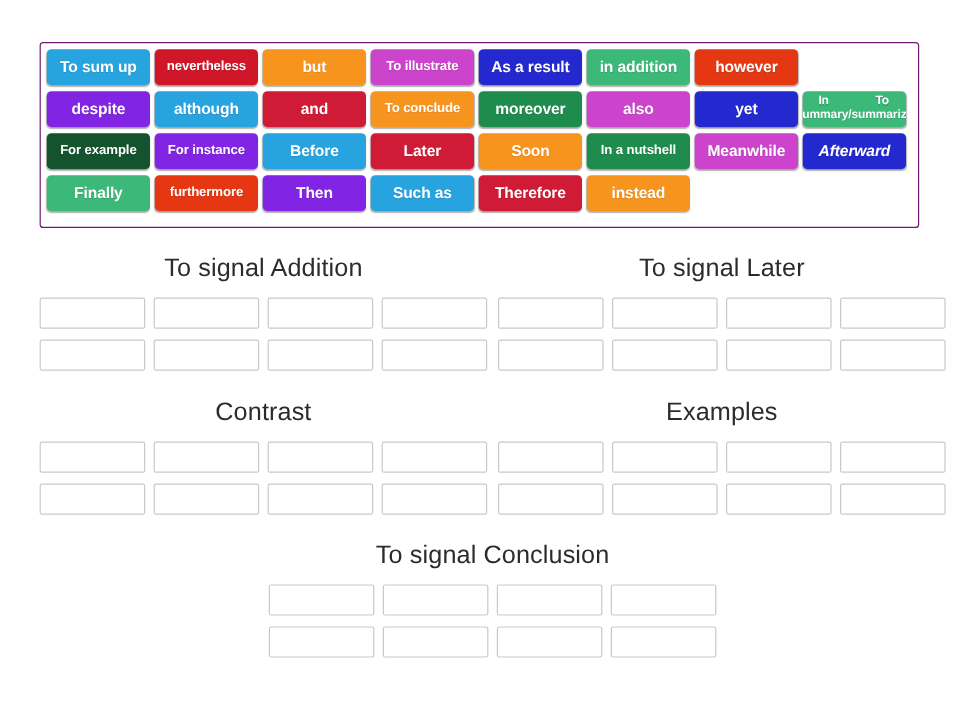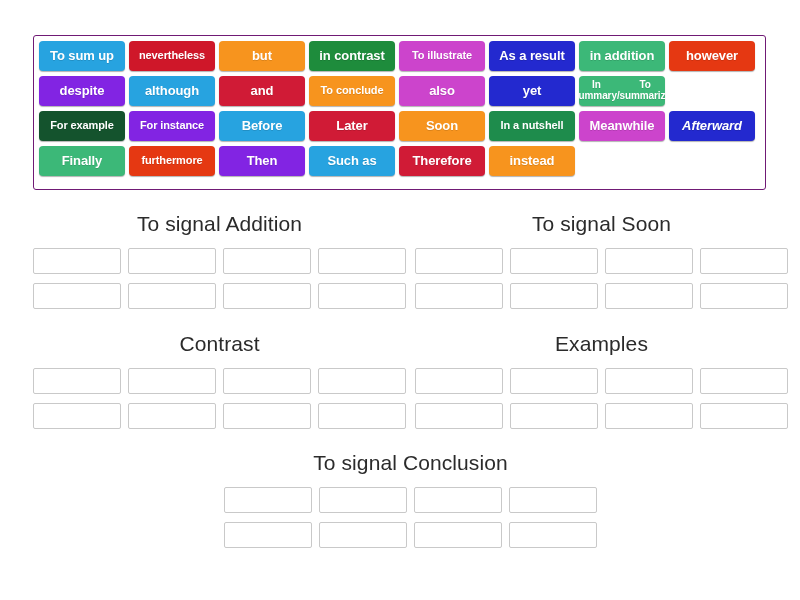--- a/index.html
+++ b/index.html
@@ -92,31 +92,31 @@
   #cat-conclusion  { left: 224px; top: 447px; width: 373px; }
 </style>
 </head>
 <body>
 
 <div id="tile-bank">
     <div class="tile-row">
       <div class="tile" style="background: rgb(39, 163, 224);">To sum up</div>
       <div class="tile sm" style="background: rgb(207, 23, 41);">nevertheless</div>
       <div class="tile" style="background: rgb(247, 148, 30);">but</div>
-      <div class="tile" style="background: rgb(30, 140, 60);">in contrast</div>
       <div class="tile sm" style="background: rgb(204, 68, 204);">To illustrate</div>
       <div class="tile" style="background: rgb(35, 41, 207);">As a result</div>
       <div class="tile" style="background: rgb(60, 184, 120);">in addition</div>
       <div class="tile" style="background: rgb(229, 56, 18);">however</div>
     </div>
     <div class="tile-row">
       <div class="tile" style="background: rgb(130, 36, 227);">despite</div>
       <div class="tile" style="background: rgb(39, 163, 224);">although</div>
       <div class="tile" style="background: rgb(208, 27, 54);">and</div>
       <div class="tile sm" style="background: rgb(247, 148, 30);">To conclude</div>
+      <div class="tile" style="background: rgb(30, 140, 76);">moreover</div>
       <div class="tile" style="background: rgb(204, 68, 204);">also</div>
       <div class="tile" style="background: rgb(35, 41, 207);">yet</div>
       <div class="tile two" style="background: rgb(60, 184, 120);">
         <span style="display: block;">In summary/</span>
         <span style="display: block;">To summarize</span>
       </div>
     </div>
     <div class="tile-row">
       <div class="tile sm" style="background: #14532d;">For example</div>
       <div class="tile sm" style="background: rgb(130, 36, 227);">For instance</div>
@@ -145,21 +145,21 @@
       <div class="slot"></div>
       <div class="slot"></div>
       <div class="slot"></div>
       <div class="slot"></div>
       <div class="slot"></div>
       <div class="slot"></div>
     </div>
 </div>
 
 <div class="category" id="cat-time">
-  <div class="cat-title">To signal Soon</div>
+  <div class="cat-title">To signal Later</div>
   <div class="slot-grid">
       <div class="slot"></div>
       <div class="slot"></div>
       <div class="slot"></div>
       <div class="slot"></div>
       <div class="slot"></div>
       <div class="slot"></div>
       <div class="slot"></div>
       <div class="slot"></div>
     </div>

